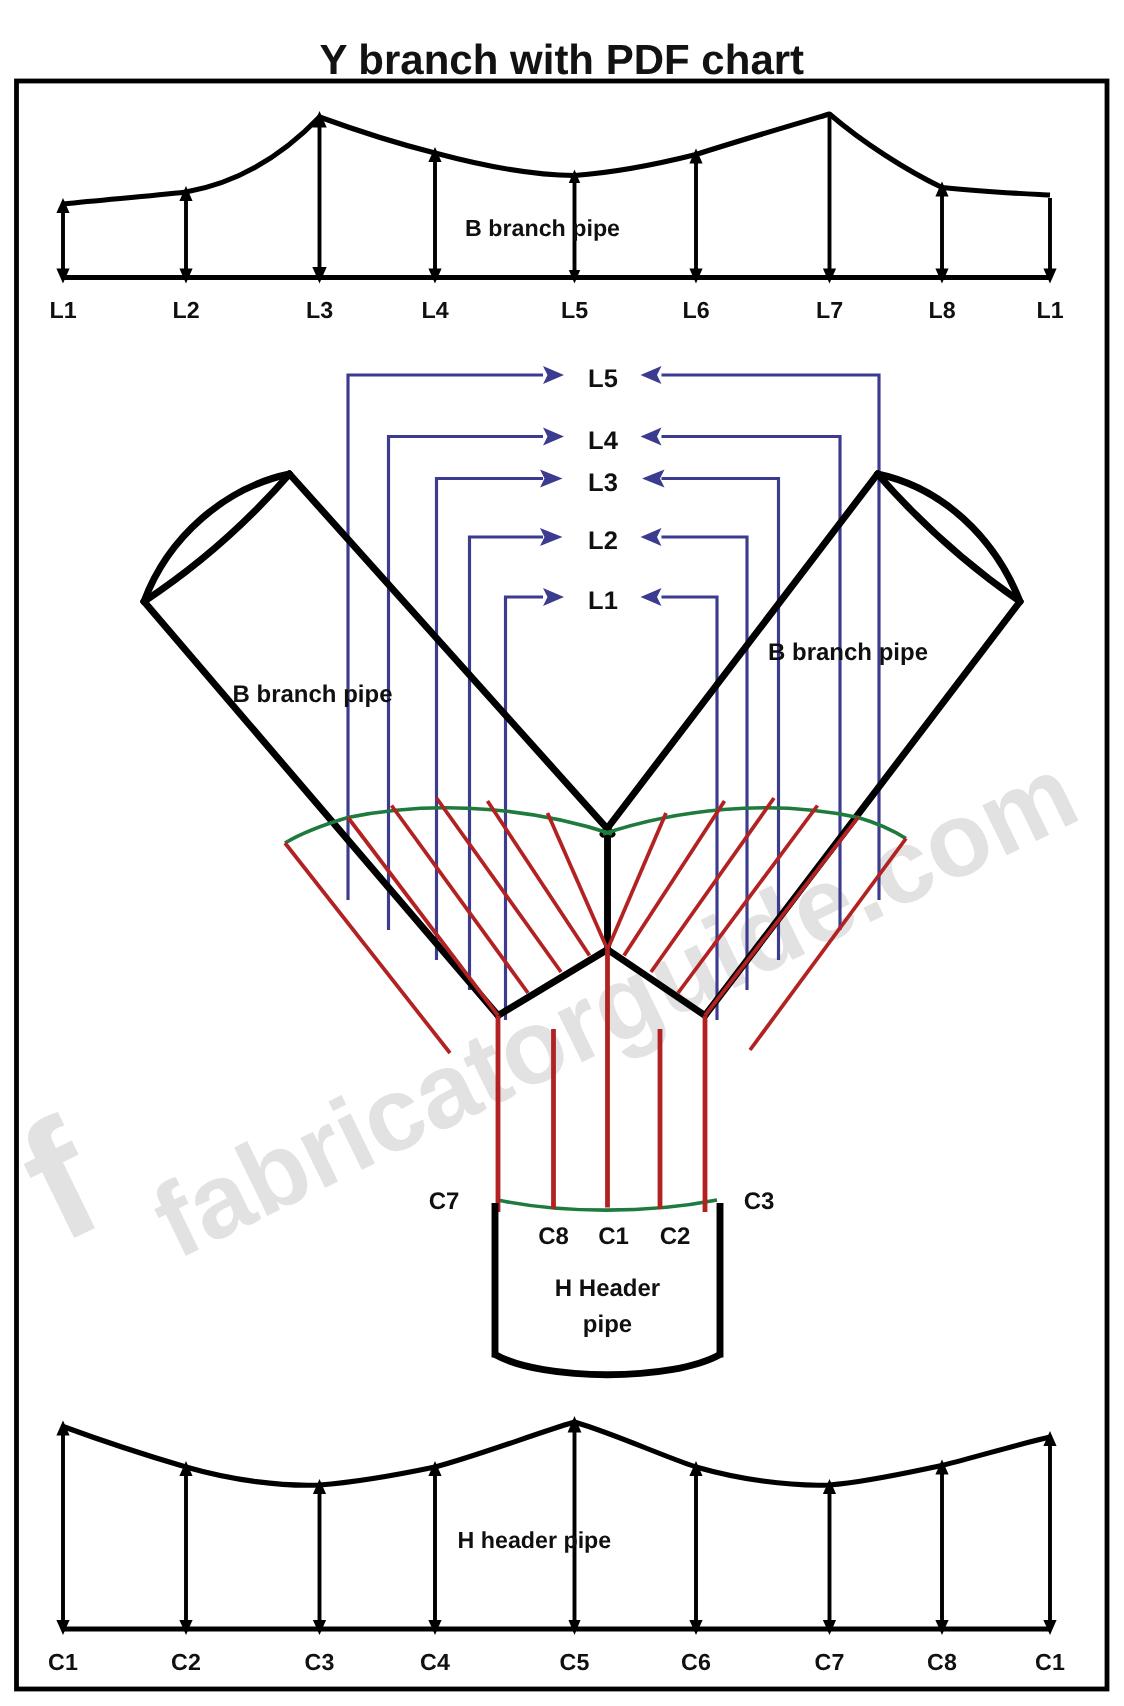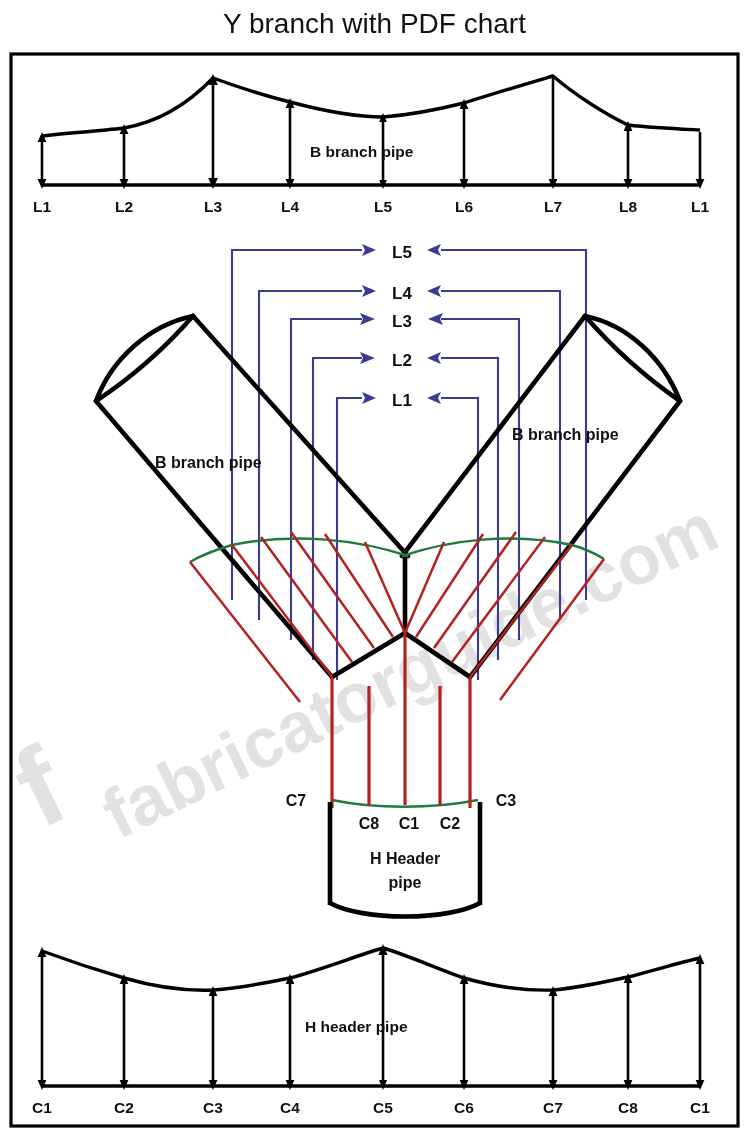--- a/index.html
+++ b/index.html
@@ -1,20 +1,20 @@
 <!DOCTYPE html>
 <html><head>
 <meta charset="utf-8">
 <style>
   html,body{margin:0;padding:0;background:#ffffff;}
   body{width:749px;height:1137px;font-family:"Liberation Sans",sans-serif;overflow:hidden;}
   #stage{position:relative;width:749px;height:1137px;background:#fff;}
   #title{
-    position:absolute;left:0;top:8px;width:749px;text-align:center;
-    font-family:"Liberation Sans",sans-serif;font-weight:normal;font-size:28px;
+    position:absolute;left:0;top:24px;width:749px;text-align:center;
+    font-family:"Liberation Sans",sans-serif;font-weight:bold;font-size:28px;
     color:#121212;letter-spacing:0px;
   }
   svg{position:absolute;left:0;top:0;}
   .lbl{font-family:"Liberation Sans",sans-serif;font-weight:bold;fill:#101010;}
   .tick-lbl{font-size:15.5px;}
   .cap{font-size:15.5px;}
   .wm{fill:#e2e2e2;font-family:"Liberation Sans",sans-serif;font-weight:bold;}
 </style>
 </head>
 <body>

